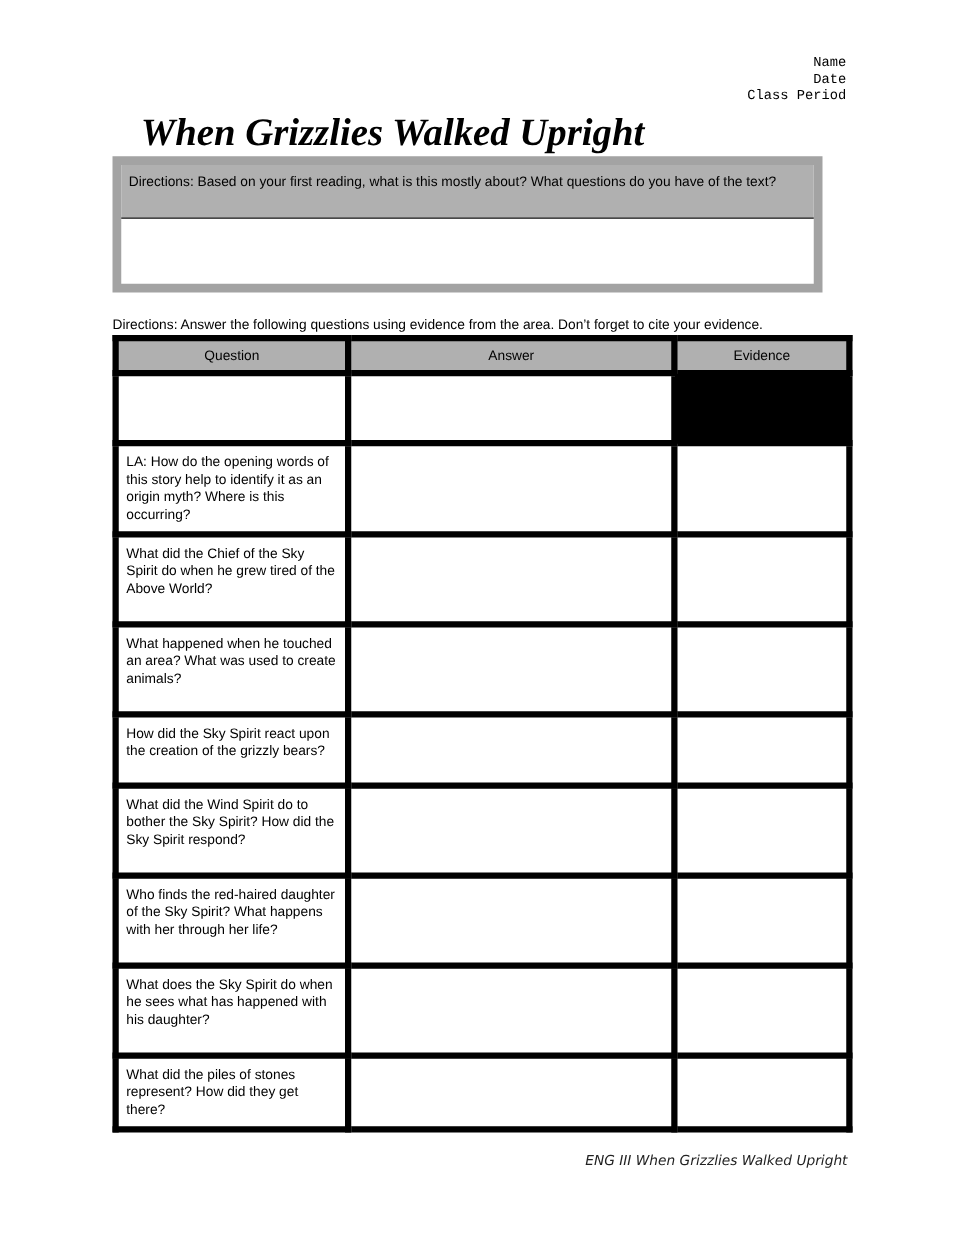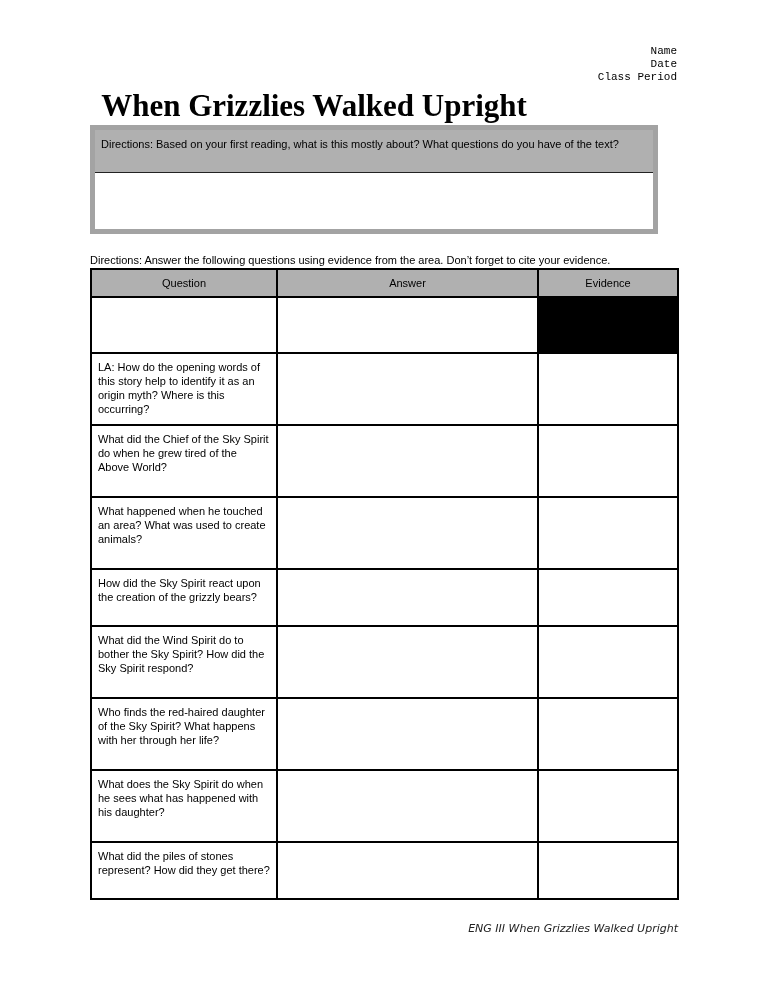--- a/index.html
+++ b/index.html
@@ -1,23 +1,23 @@
 <!DOCTYPE html>
 <html><head>
 <meta charset="utf-8">
 <style>
   html, body { margin:0; padding:0; background:#ffffff; }
   body { width:768px; height:994px; position:relative; overflow:hidden; font-family:"Liberation Sans", sans-serif; color:#000; }
   .hdr-meta { position:absolute; right:91px; top:45px; text-align:right; font-family:Liberation Mono, monospace; font-size:11px; line-height:13px; }
-  .title { position:absolute; left:0; width:628px; top:88px; text-align:center; font-family:"Liberation Serif", serif; font-weight:bold; font-size:31px; line-height:36px; }
-  .box1 { position:absolute; left:90px; top:125px; width:568px; height:109px; border:5px solid #a3a3a3; box-sizing:border-box; }
+  .title { position:absolute; left:0; width:628px; top:88px; text-align:center; font-family:"Liberation Serif", serif; font-style:italic; font-weight:bold; font-size:31px; line-height:36px; }
+  .box1 { position:absolute; left:90px; top:125px; width:568px; height:109px; border:7px solid #a3a3a3; box-sizing:border-box; }
   .box1 .dir { height:43px; background:#b0b0b0; border-bottom:1px solid #222; font-size:11px; padding:8px 6px 0 6px; box-sizing:border-box; }
   .dir2 { position:absolute; left:90px; top:254px; font-size:11px; }
   table.qt { position:absolute; left:90px; top:268px; width:587px; border-collapse:collapse; table-layout:fixed; }
-  table.qt td, table.qt th { border:2px solid #000000; font-size:11px; font-weight:normal; vertical-align:top; padding:6px 6px; box-sizing:border-box; line-height:14px; }
+  table.qt td, table.qt th { border:5px solid #000000; font-size:11px; font-weight:normal; vertical-align:top; padding:6px 6px; box-sizing:border-box; line-height:14px; }
   table.qt th { background:#b0b0b0; height:28px; text-align:center; vertical-align:middle; padding:0; }
   .blk { background:#000; }
   .footer { position:absolute; right:90px; top:922px; font-family:"DejaVu Sans", sans-serif; font-style:italic; font-size:11px; color:#222; }
 </style>
 </head>
 <body>
 
 <div class="hdr-meta">
   <div>Name</div>
   <div>Date</div>

